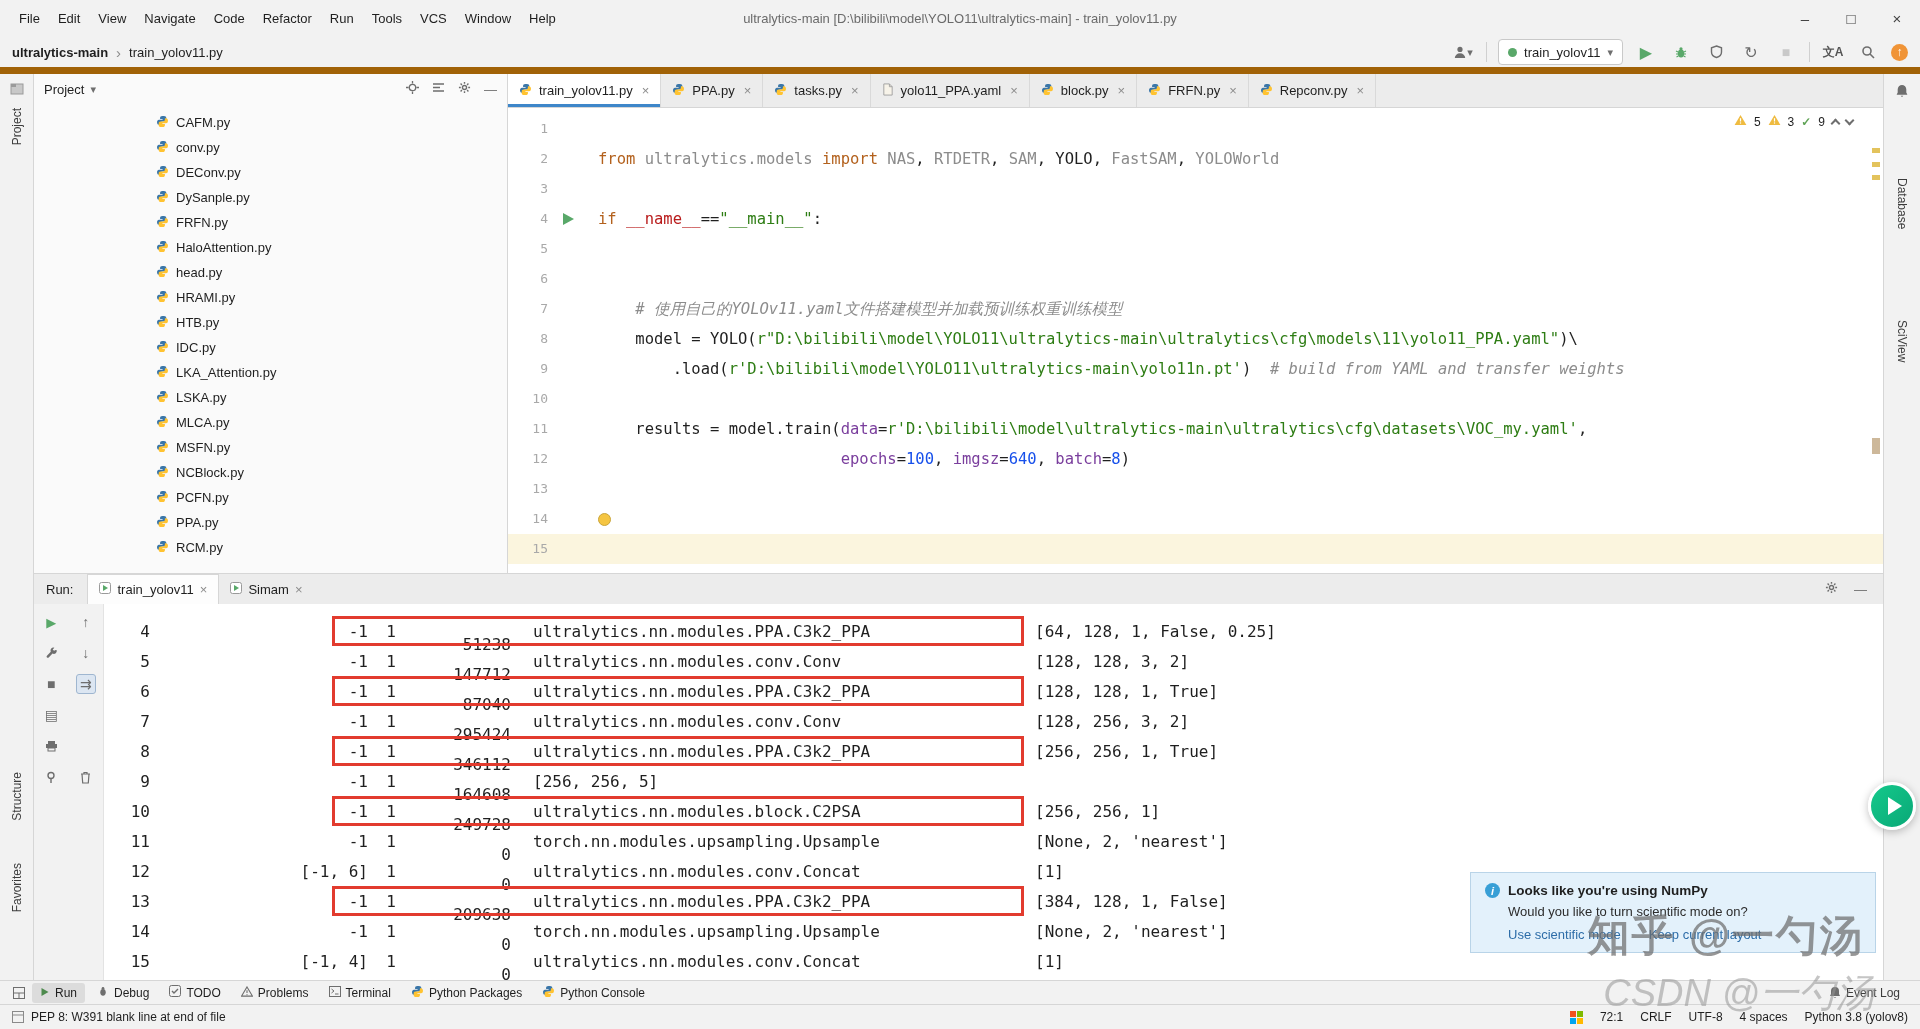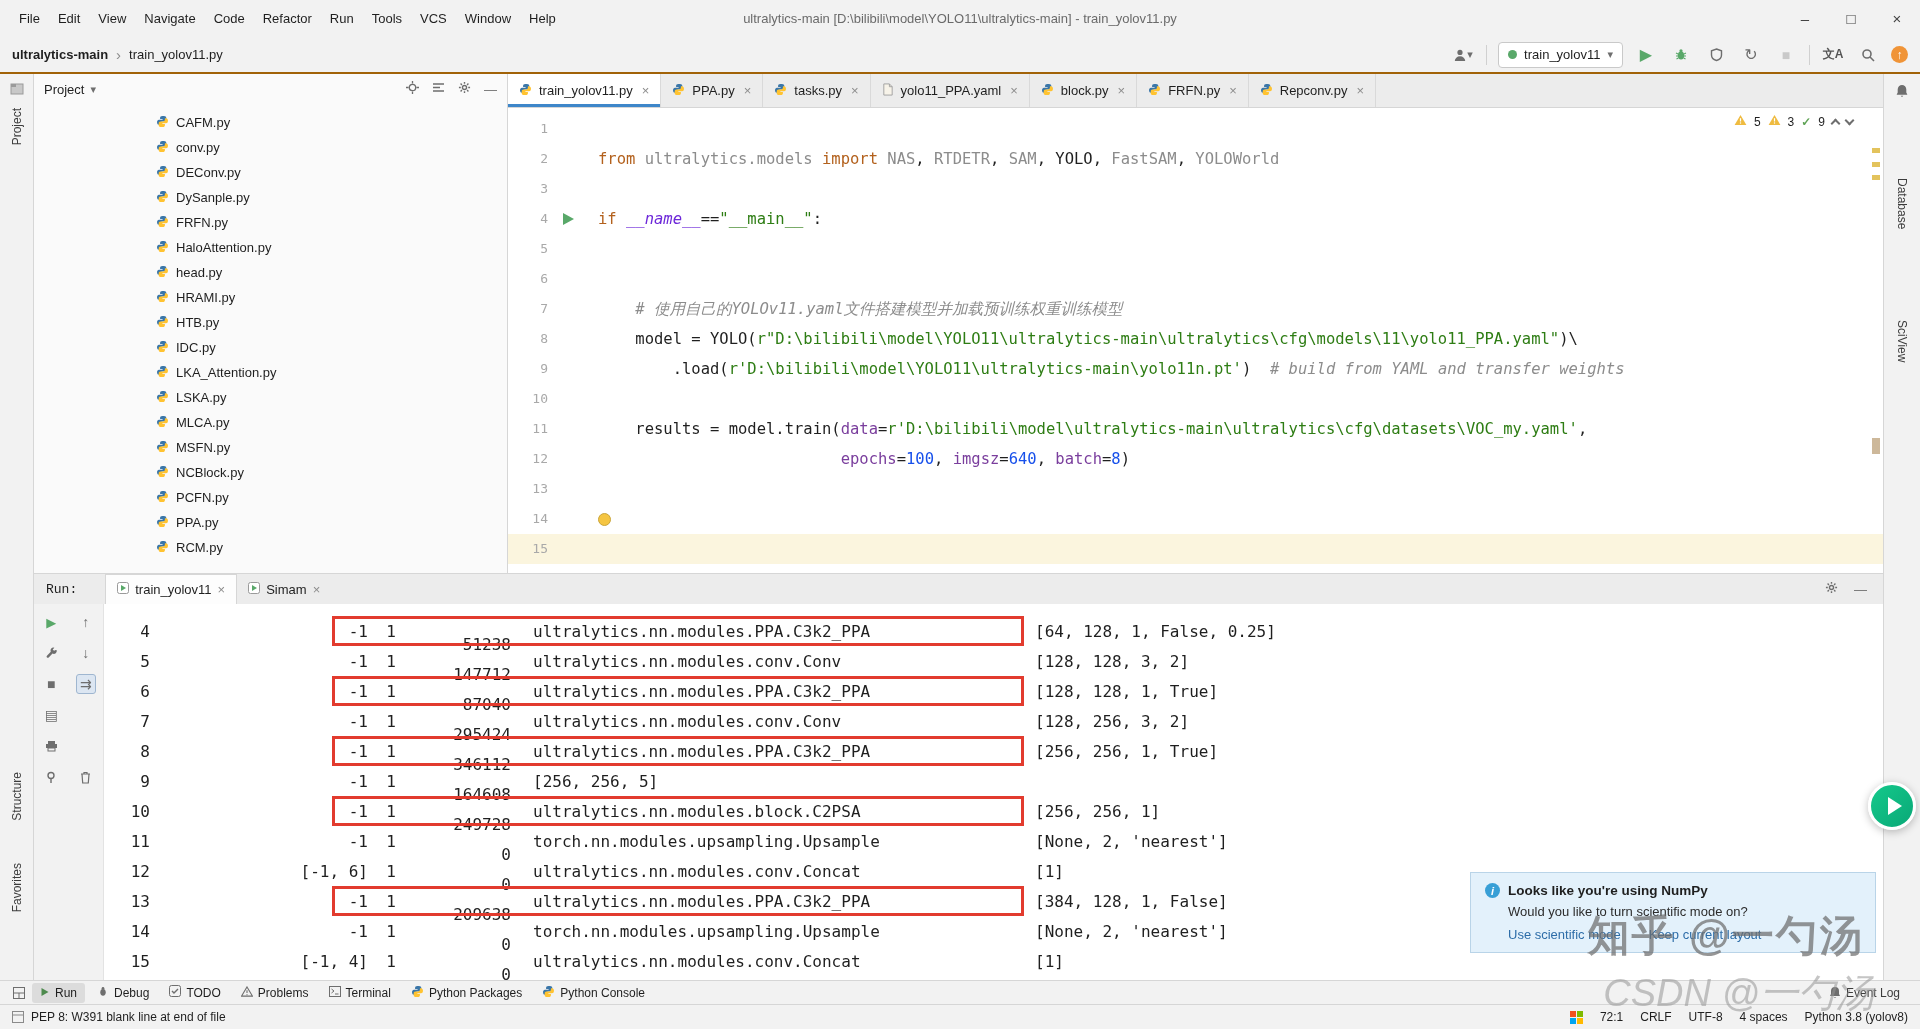--- a/index.html
+++ b/index.html
@@ -9,21 +9,21 @@
     font-family:"Liberation Sans", sans-serif; font-size:13px;
   }
   
   .titlebar { height:37px; display:flex; align-items:center; background:#f2f2f2; position:relative; }
   .menus { display:flex; padding-left:10px; }
   .menu-item { padding:0 9px; line-height:37px; font-size:13px; cursor:default; }
   .win-title { position:absolute; left:50%; transform:translateX(-50%); color:#6a6a6a; white-space:nowrap; }
   .win-controls { margin-left:auto; display:flex; }
   .win-btn { width:46px; height:37px; display:flex; align-items:center; justify-content:center; font-size:15px; color:#444; }
   
-  .toolbar { height:37px; display:flex; align-items:center; border-bottom:2px solid #a16207; background:#f2f2f2; padding:0 12px;justify-content:center; }
+  .toolbar { height:37px; display:flex; align-items:center; border-bottom:7px solid #a16207; background:#f2f2f2; padding:0 12px;justify-content:center; }
   .crumbs { display:flex; align-items:center; gap:8px; }
   .crumb-project { font-weight:bold; }
   .crumb-sep { color:#8c8c8c; font-size:15px; }
   .toolbar-right { margin-left:auto; display:flex; align-items:center; gap:11px; }
   .tb-sep { width:1px; height:20px; background:#d0d0d0; }
   .combo { height:26px; background:#fff; border:1px solid #c9c9c9; border-radius:4px; display:flex; align-items:center; gap:7px; padding:0 9px; }
   .combo-dot { width:9px; height:9px; border-radius:50%; background:#59a869; }
   .caret { color:#6e6e6e; font-size:11px; }
   .icon-btn { display:flex; align-items:center; justify-content:center; width:24px; height:24px; }
   .play { color:#59a869; font-size:16px; }
@@ -57,32 +57,32 @@
   .editor { flex:1; position:relative; overflow:hidden; font-family:"DejaVu Sans Mono",monospace; font-size:15.5px; padding-top:6px; }
   .code-line { display:flex; height:30px; line-height:30px; white-space:pre; }
   .code-line.caret-line { background:rgba(247,237,195,.55); }
   .ln-num { width:40px; flex:none; text-align:right; color:#a9a9a9; font-size:13px; }
   .ln-icons { width:50px; flex:none; position:relative; }
   .run-arrow { position:absolute; left:15px; top:9px; width:0; height:0; border-left:11px solid #59a869; border-top:6px solid transparent; border-bottom:6px solid transparent; }
   .bulb { display:inline-block; width:13px; height:13px; border-radius:50%; background:#f5c542; border:1px solid #caa53a; margin-right:8px; vertical-align:middle; }
   .code { flex:1; }
   .seg-kw{color:#b3611d;} .seg-plain{color:#1f1f1f;} .seg-gray{color:#8c8c8c;}
   .seg-str{color:#2e7d14;} .seg-com{color:#8c8c8c; font-style:italic;}
-  .seg-num{color:#1750eb;} .seg-param{color:#7a3e9d;} .seg-special{color:#6d28d9; font-style:italic;}
+  .seg-num{color:#1750eb;} .seg-param{color:#7a3e9d;} .seg-special{color:#b91c1c; }
   .inspections { position:absolute; top:5px; right:26px; display:flex; align-items:center; gap:7px; font-size:12px; font-family:"Liberation Sans",sans-serif; background:rgba(255,255,255,.85); padding:1px 4px; }
   .chev { width:7px; height:7px; border-right:2px solid #6e6e6e; border-bottom:2px solid #6e6e6e; }
   .chev.up { transform:rotate(-135deg); margin-top:3px; }
   .chev.down { transform:rotate(45deg); margin-bottom:3px; }
   .ok-check { color:#5fa356; font-weight:bold; }
   .stripe { position:absolute; right:0; top:0; width:14px; height:100%; }
   .stripe .tick { position:absolute; left:3px; width:8px; }
   
   .run-panel { flex:1; border-top:1px solid #d6d6d6; background:#fff; display:flex; flex-direction:column; min-height:0; }
   .run-header { height:30px; flex:none; background:#ececec; display:flex; align-items:center; padding-left:12px; gap:4px; }
-  .run-label { margin-right:24px;font-family:Liberation Mono, monospace; }
+  .run-label { margin-right:10px; }
   .run-tab { height:30px; display:flex; align-items:center; gap:6px; padding:0 11px; }
   .run-tab.selected { background:#fdfdfd; border:1px solid #d6d6d6; border-bottom:none; }
   .run-tab .close { color:#8c8c8c; }
   .run-header-icons { margin-left:auto; display:flex; gap:16px; align-items:center; padding-right:16px; color:#6e6e6e; }
   .run-body { flex:1; display:flex; min-height:0; }
   .run-gutter { width:70px; flex:none; background:#f2f2f2; border-right:1px solid #e3e3e3; display:grid; grid-template-columns:1fr 1fr; justify-items:center; align-content:start; padding-top:8px; row-gap:11px; }
   .rg-icon { width:20px; height:20px; display:flex; align-items:center; justify-content:center; color:#6e6e6e; font-size:14px; }
   .rg-icon.green { color:#59a869; font-size:13px; }
   .rg-icon.toggled { background:#dce6f2; border:1px solid #9fb6d0; border-radius:3px; }
   .run-output { flex:1; padding-top:12px; position:relative; overflow:hidden; font-family:"DejaVu Sans Mono",monospace; font-size:16px; }

